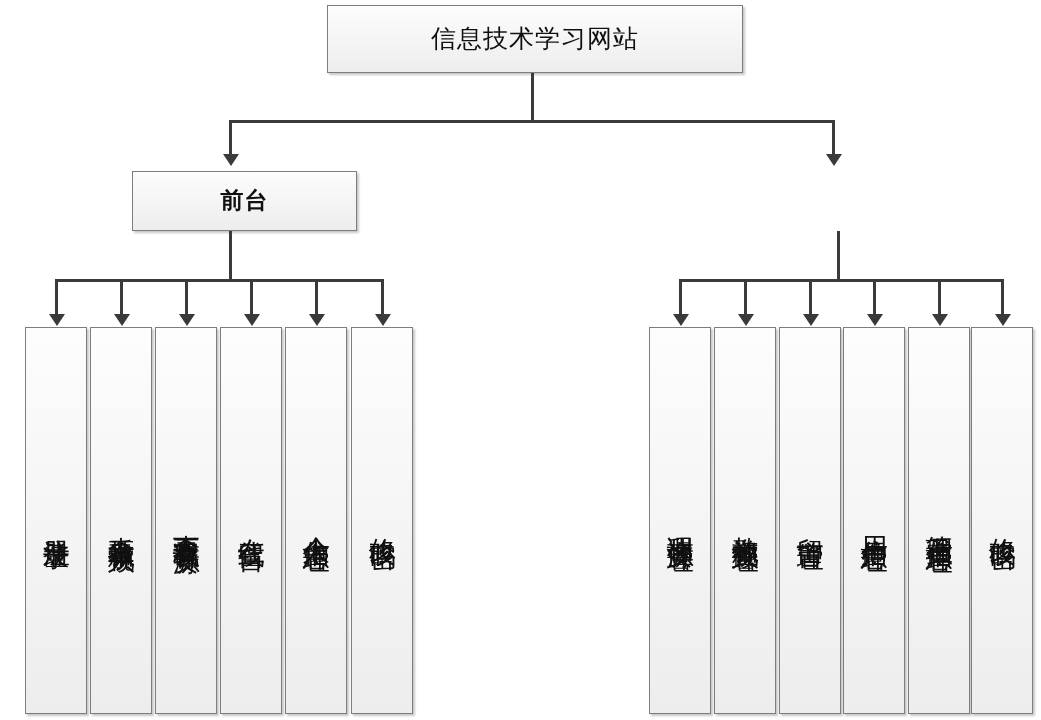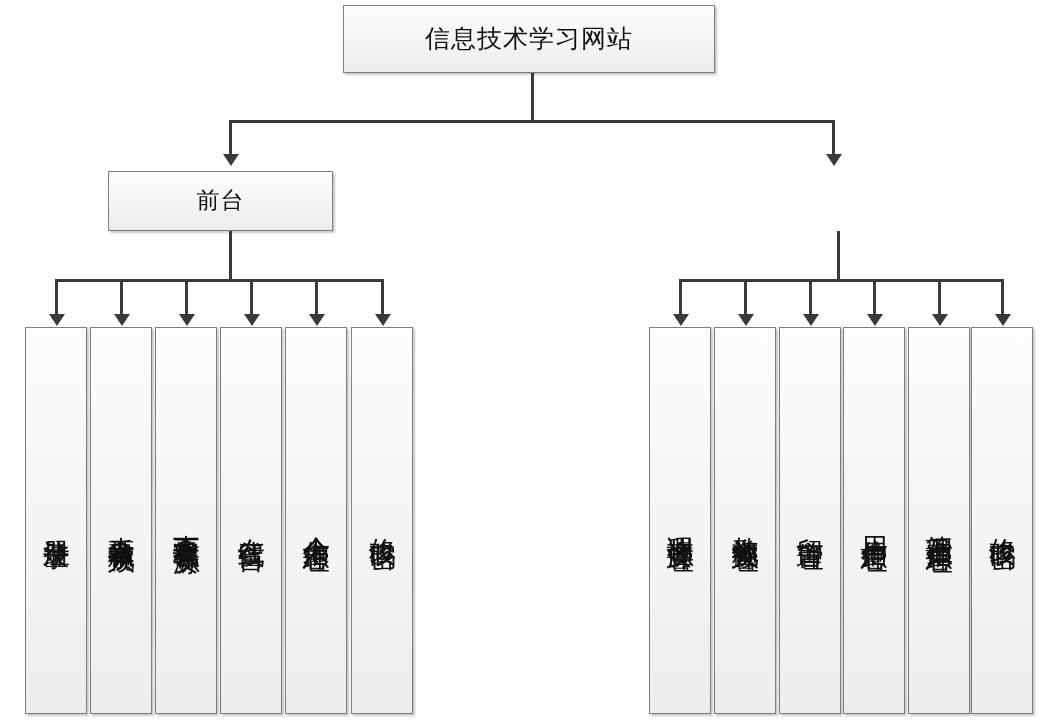--- a/index.html
+++ b/index.html
@@ -32,37 +32,37 @@
   }
   .node-label {
     display: block;
     text-align: center;
     line-height: 1.05;
     color: #101010;
   }
 
   
   #node-root {
-    left: 343px;
+    left: 327px;
     top: 5px;
-    width: 372px;
+    width: 416px;
     height: 68px;
   }
   #node-root .node-label {
     font-size: 25px;
     letter-spacing: 1px;
   }
 
   
   .node-l2 {
     top: 171px;
     height: 60px;
     width: 225px;
   }
-  #node-front { left: 108px; }
+  #node-front { left: 132px; font-weight: bold; }
   #node-admin { left: 726px; }
   .node-l2 .node-label {
     font-size: 23px;
     letter-spacing: 1px;
   }
 
   
   .leaf {
     top: 327px;
     height: 387px;

